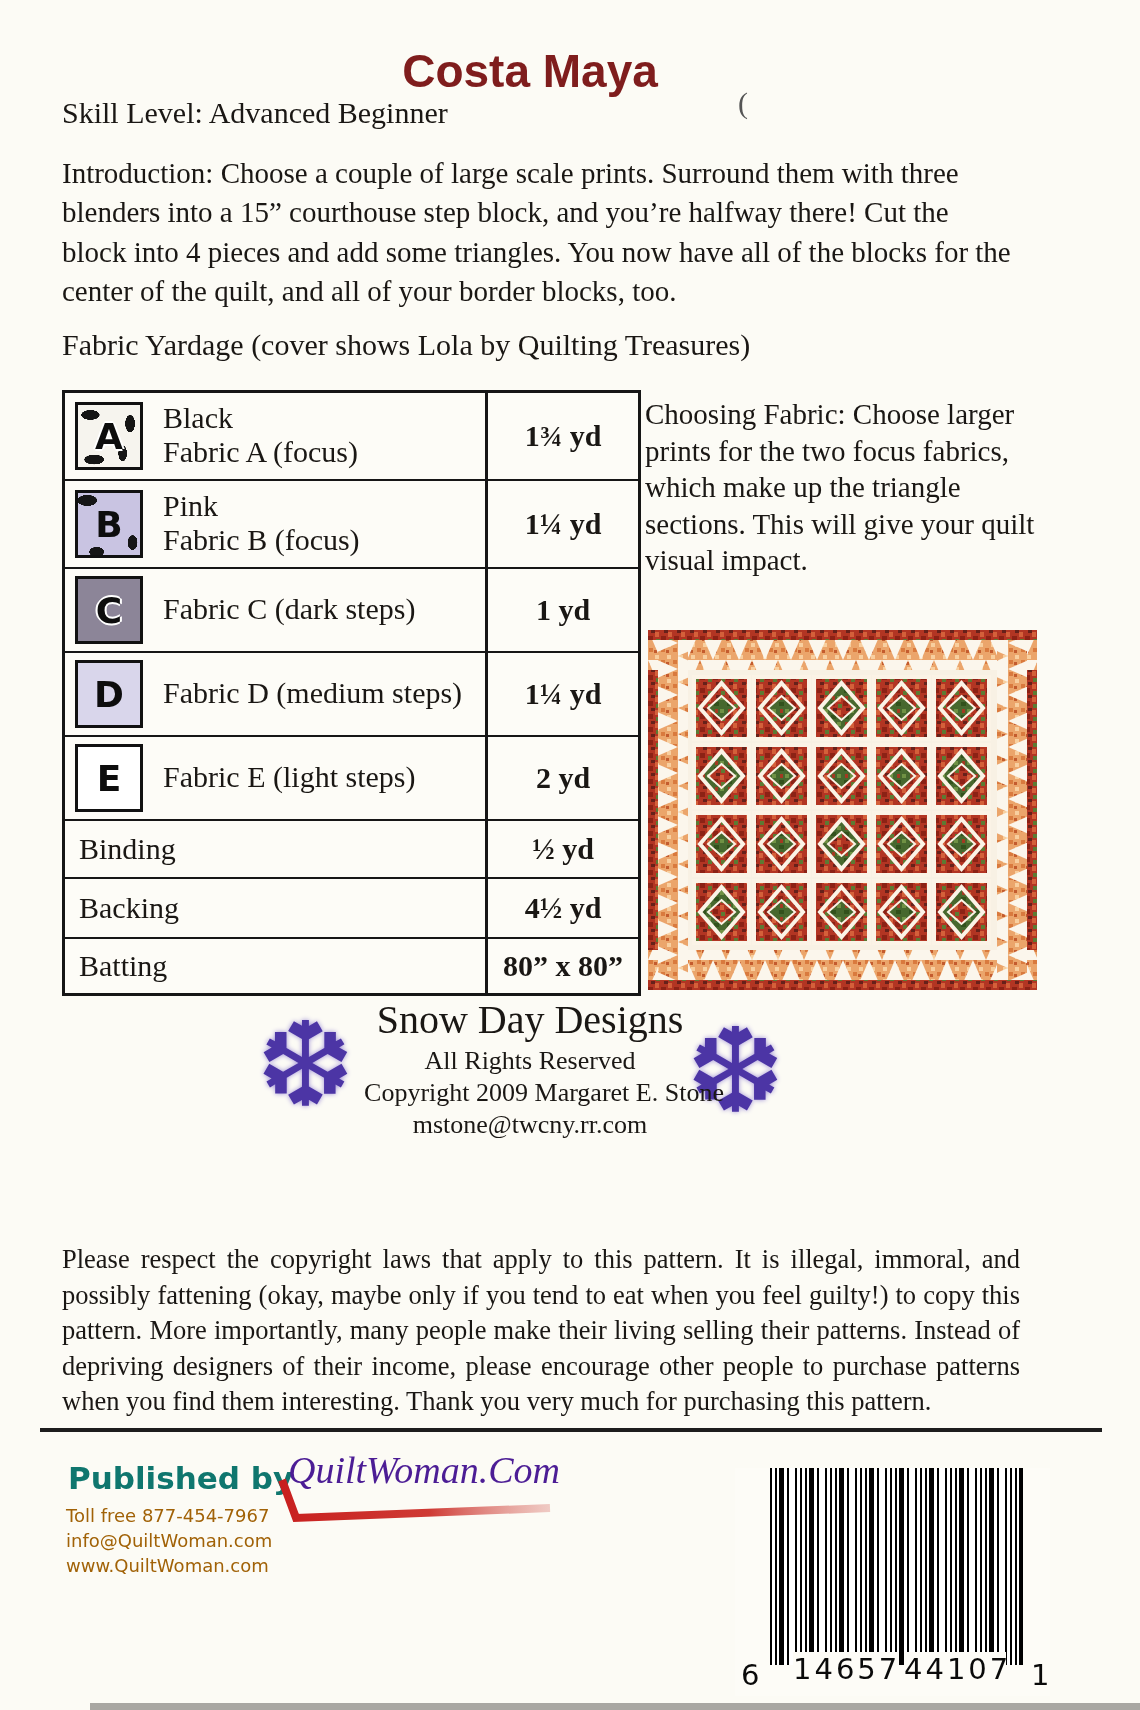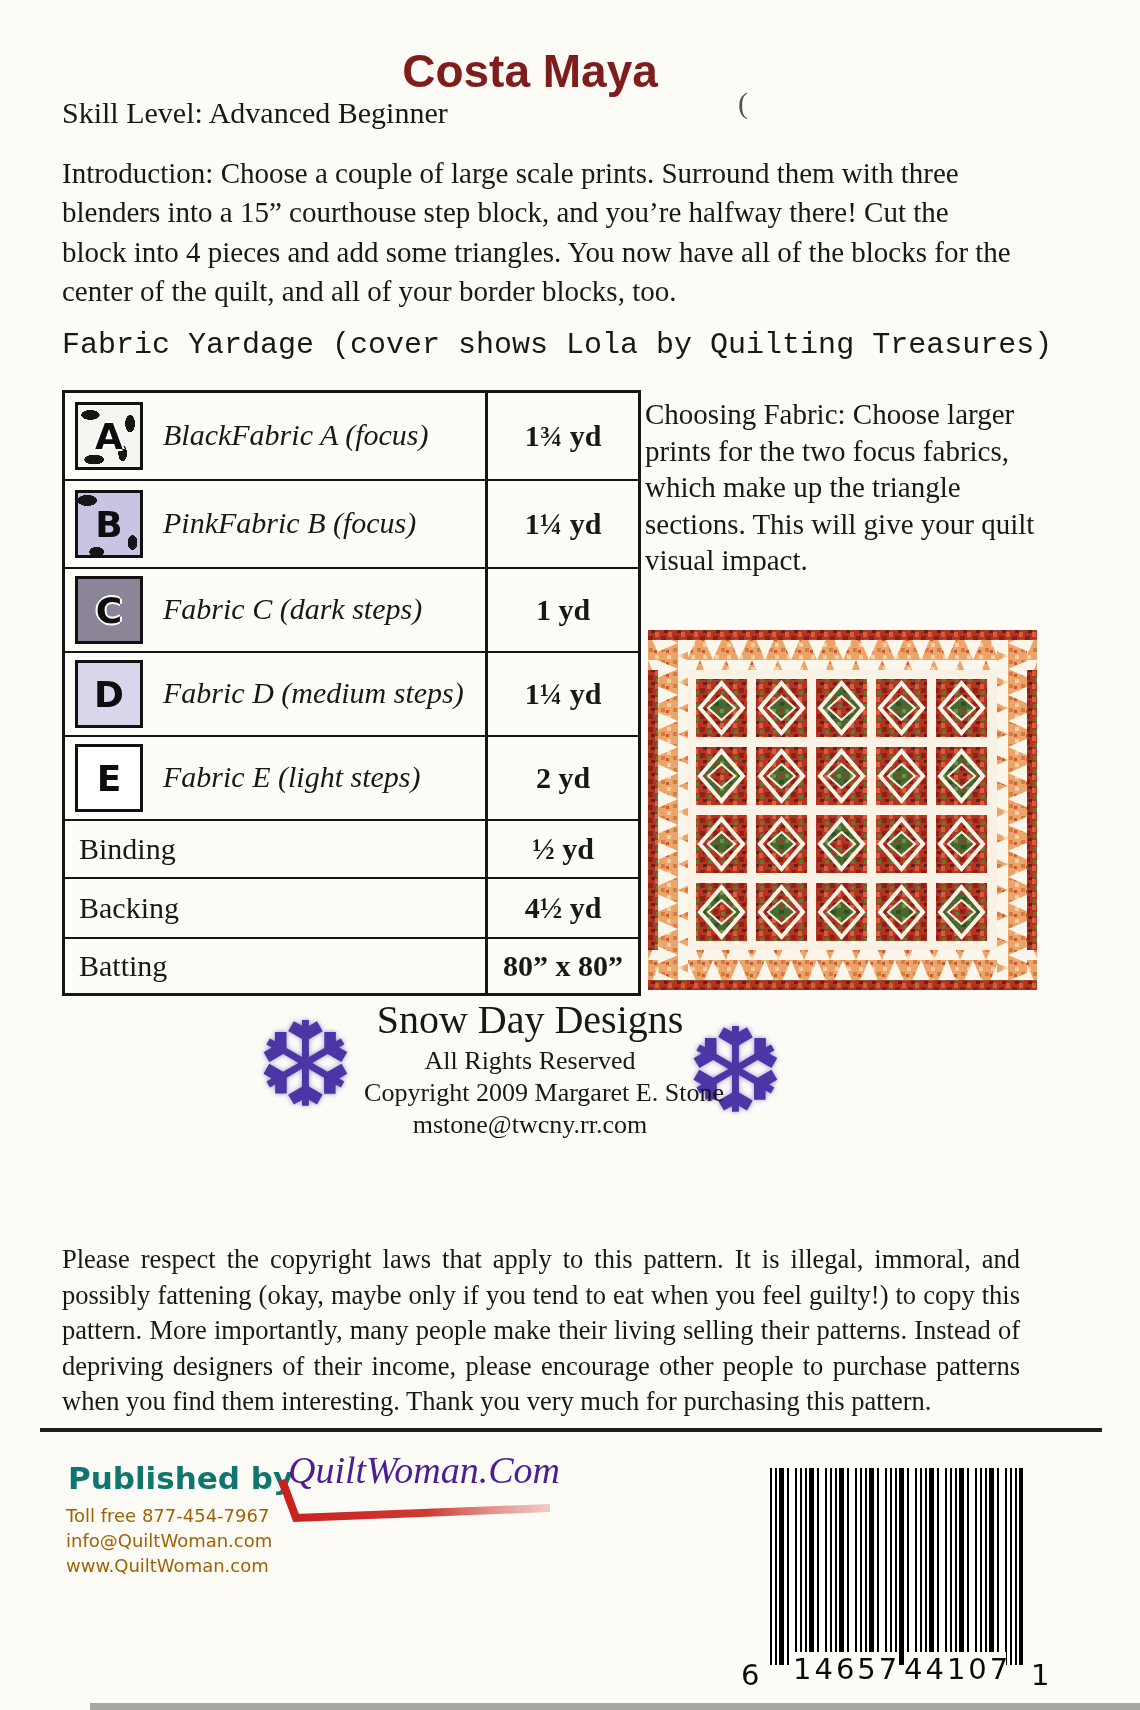--- a/index.html
+++ b/index.html
@@ -10,36 +10,36 @@
   }
   
   .title{
     position:absolute; top:44px; left:0; width:1060px; text-align:center;
     font-family:"Liberation Sans", sans-serif; font-weight:700;
     font-size:46px; color:#7f1d1d; letter-spacing:0px;
   }
   .skill{position:absolute; top:96px; left:62px; font-size:30px;}
   .scan-artifact{position:absolute; top:86px; left:738px; font-size:30px; color:#555;}
   .intro{position:absolute; top:154px; left:62px; width:955px; font-size:29px; line-height:1.36;}
-  .yardage-heading{position:absolute; top:328px; left:62px; font-size:30px;font-family:Liberation Mono, monospace;}
+  .yardage-heading{position:absolute; top:328px; left:62px; font-size:30px;}
 
   
   .ytable{position:absolute; top:390px; left:62px; width:573px; border:3px solid #161616; background:#fdfcf7;}
   .yrow{display:flex; border-top:2px solid #161616;}
   .yrow:first-child{border-top:none;}
   .cell-desc{flex:1; display:flex; gap:20px; padding:6px 6px 6px 10px; align-items:center;}
   .cell-amt{
     width:150px; border-left:3px solid #161616; display:flex;
     align-items:center; justify-content:center; font-size:30px;font-weight:bold;
   }
   .r-a{height:86px}.r-b{height:86px}.r-c{height:82px}.r-d{height:82px}.r-e{height:82px}
   .r-binding{height:56px}.r-backing{height:58px}.r-batting{height:54px}
   .fab-label{
-    display:flex; justify-content:flex-end;
-    font-size:30px; line-height:1.14; padding-bottom:2px;font-style:italic;
+    display:flex; flex-direction:column; justify-content:flex-end;
+    font-size:30px; line-height:1.14; padding-bottom:2px;
   }
   .color-name{display:block;}
   .simple-label{font-size:30px; padding-left:4px;}
   .swatch{
     width:62px; height:62px; border:3px solid #111; flex:0 0 auto;
     display:flex; align-items:center; justify-content:center;
     font-family:"DejaVu Sans", sans-serif; font-weight:bold; font-size:36px; color:#0d0d0d;
   }
   .swatch-a{
     background-color:#f6f4ee;

